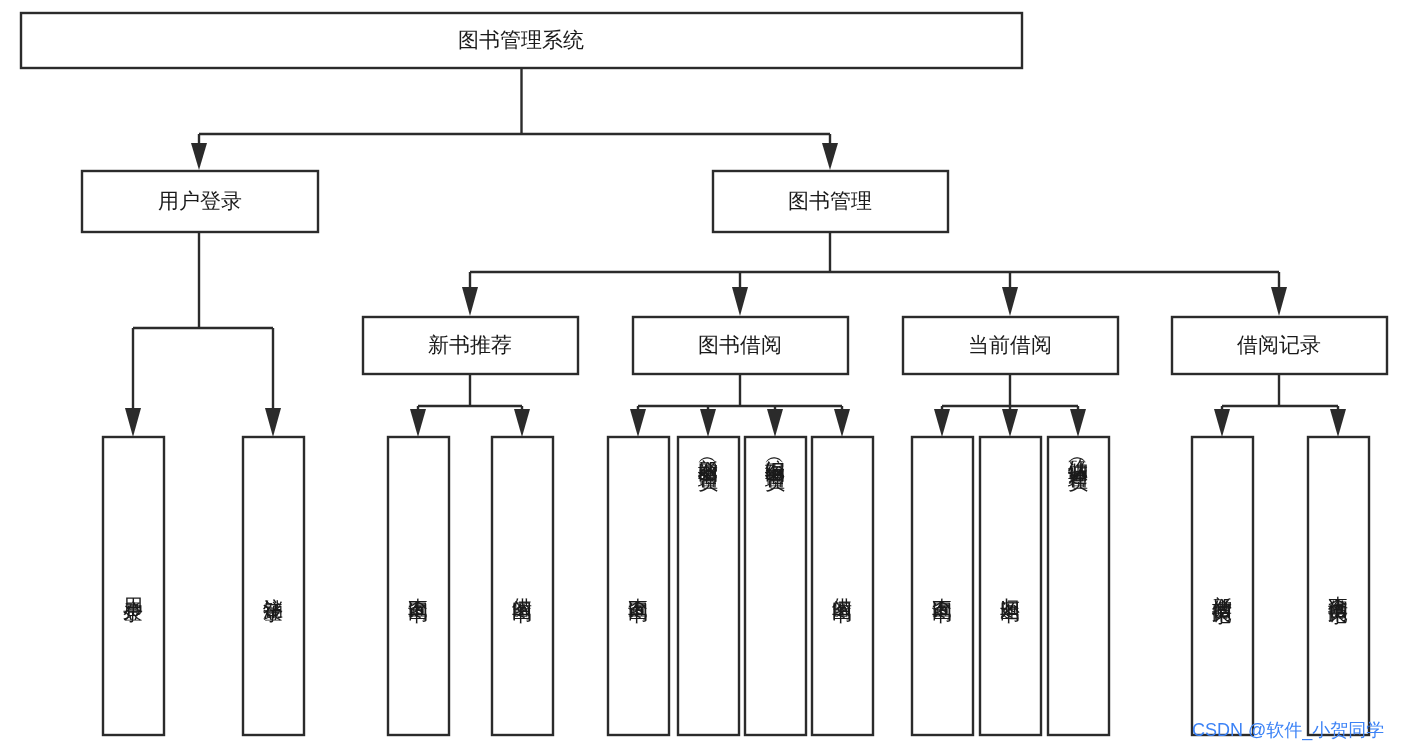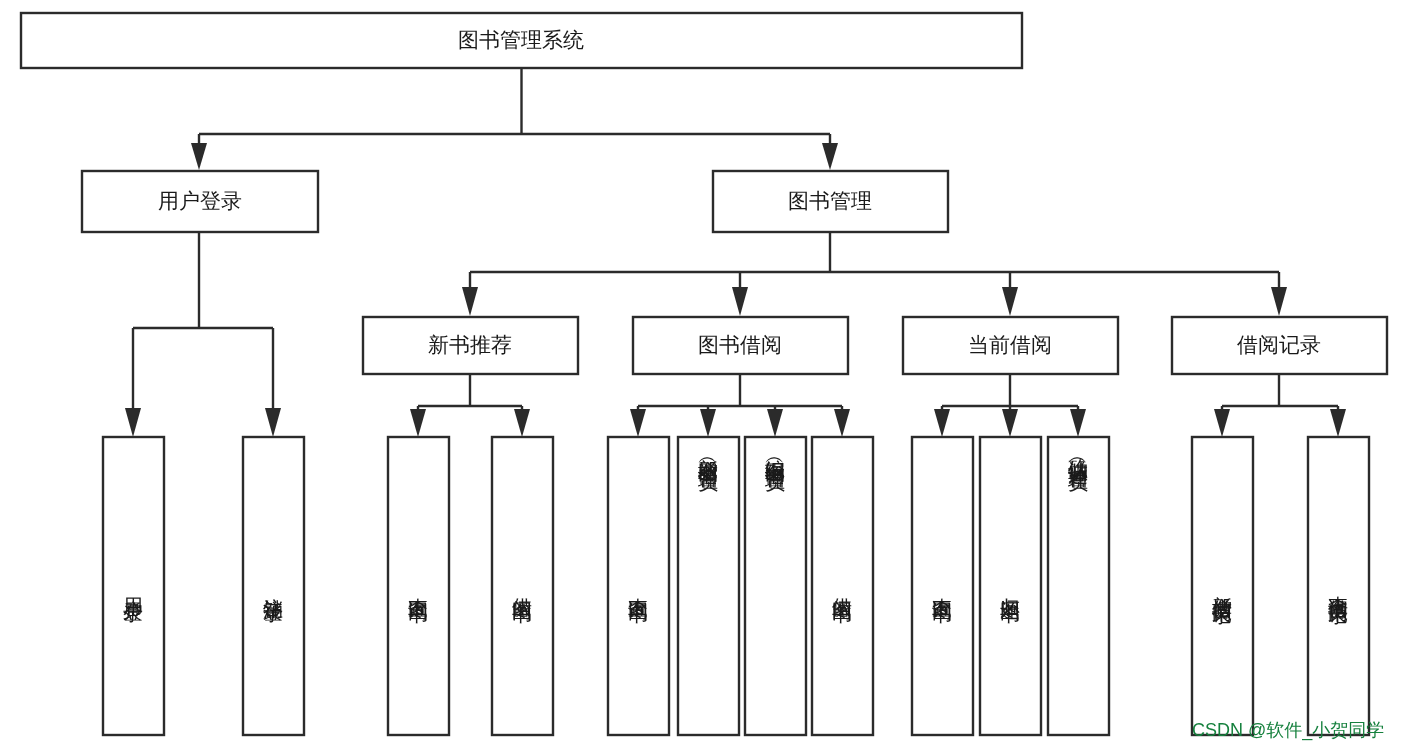--- a/index.html
+++ b/index.html
@@ -63,21 +63,21 @@
     white-space: nowrap;
     pointer-events: none;
     user-select: none;
   }
   .watermark {
     position: absolute;
     left: 1192px;
     top: 718px;
     font-family: "Liberation Sans", "DejaVu Sans", sans-serif;
     font-size: 18px;
-    color: #15803d;
+    color: #3b82f6;
     white-space: nowrap;
     user-select: none;
   }
 </style>
 </head>
 <body>
 
 <div id="diagram-root">
 
   <svg class="flow" viewBox="0 0 1405 747" xmlns="http://www.w3.org/2000/svg">

